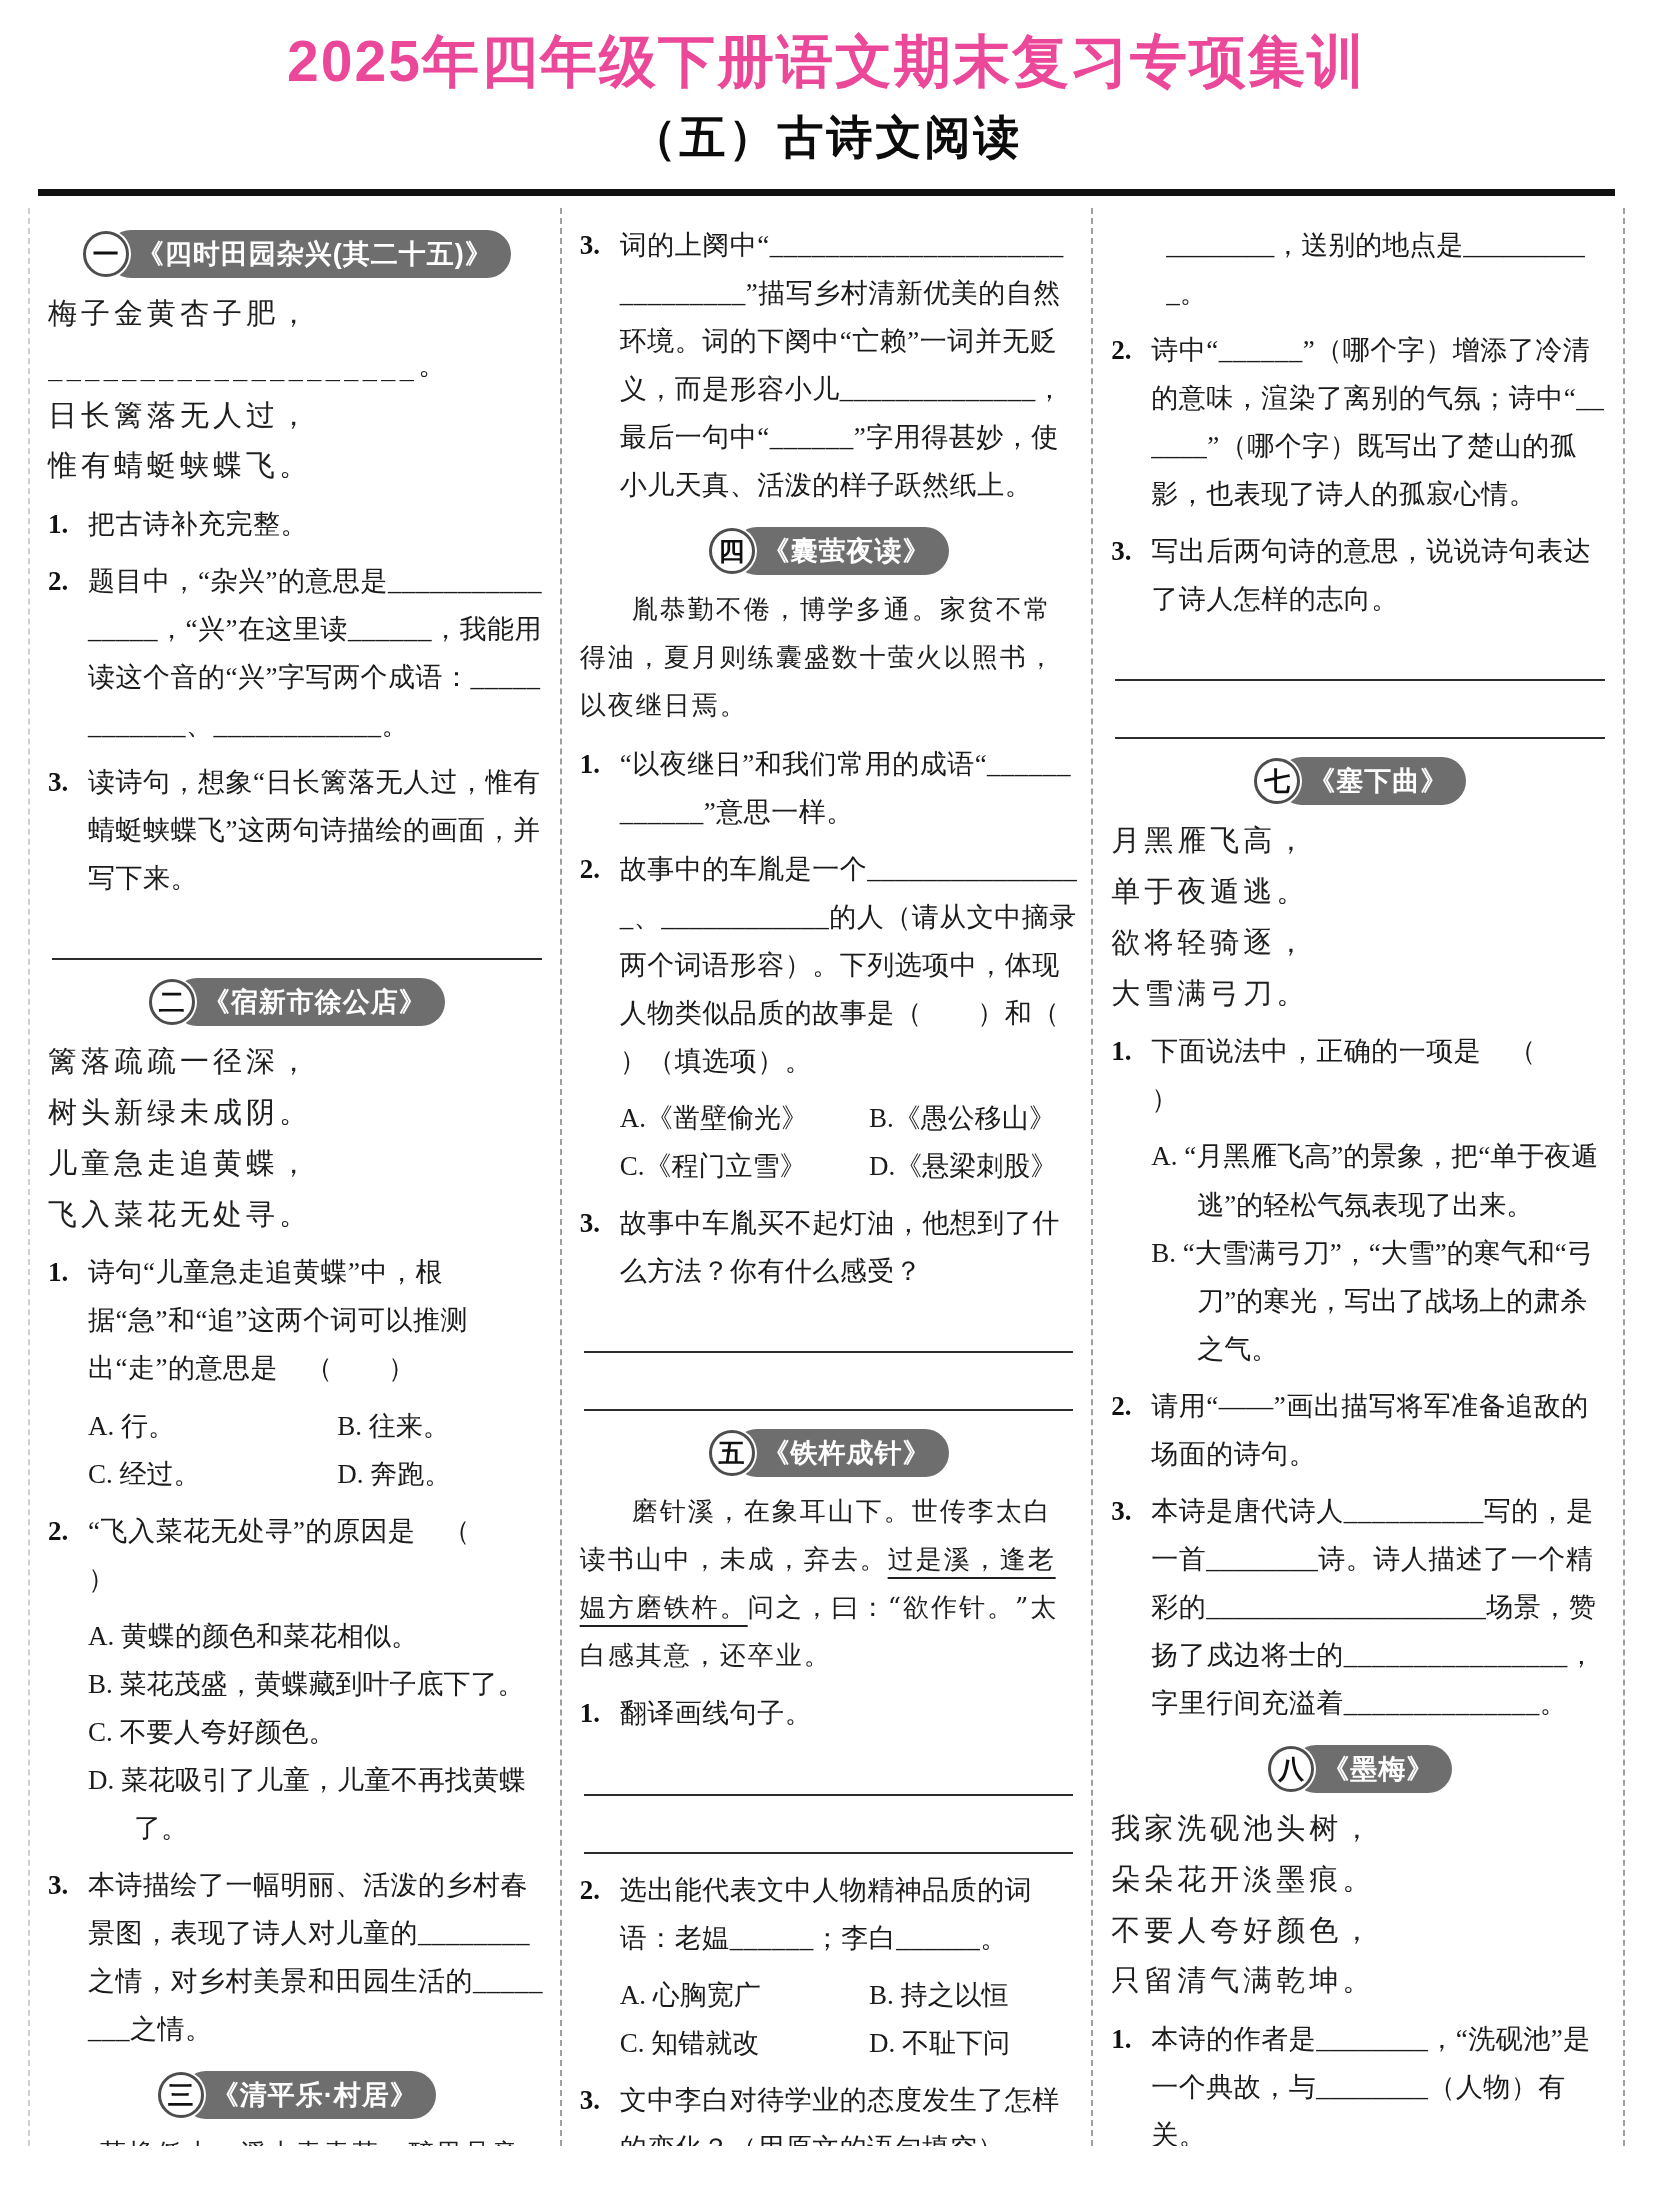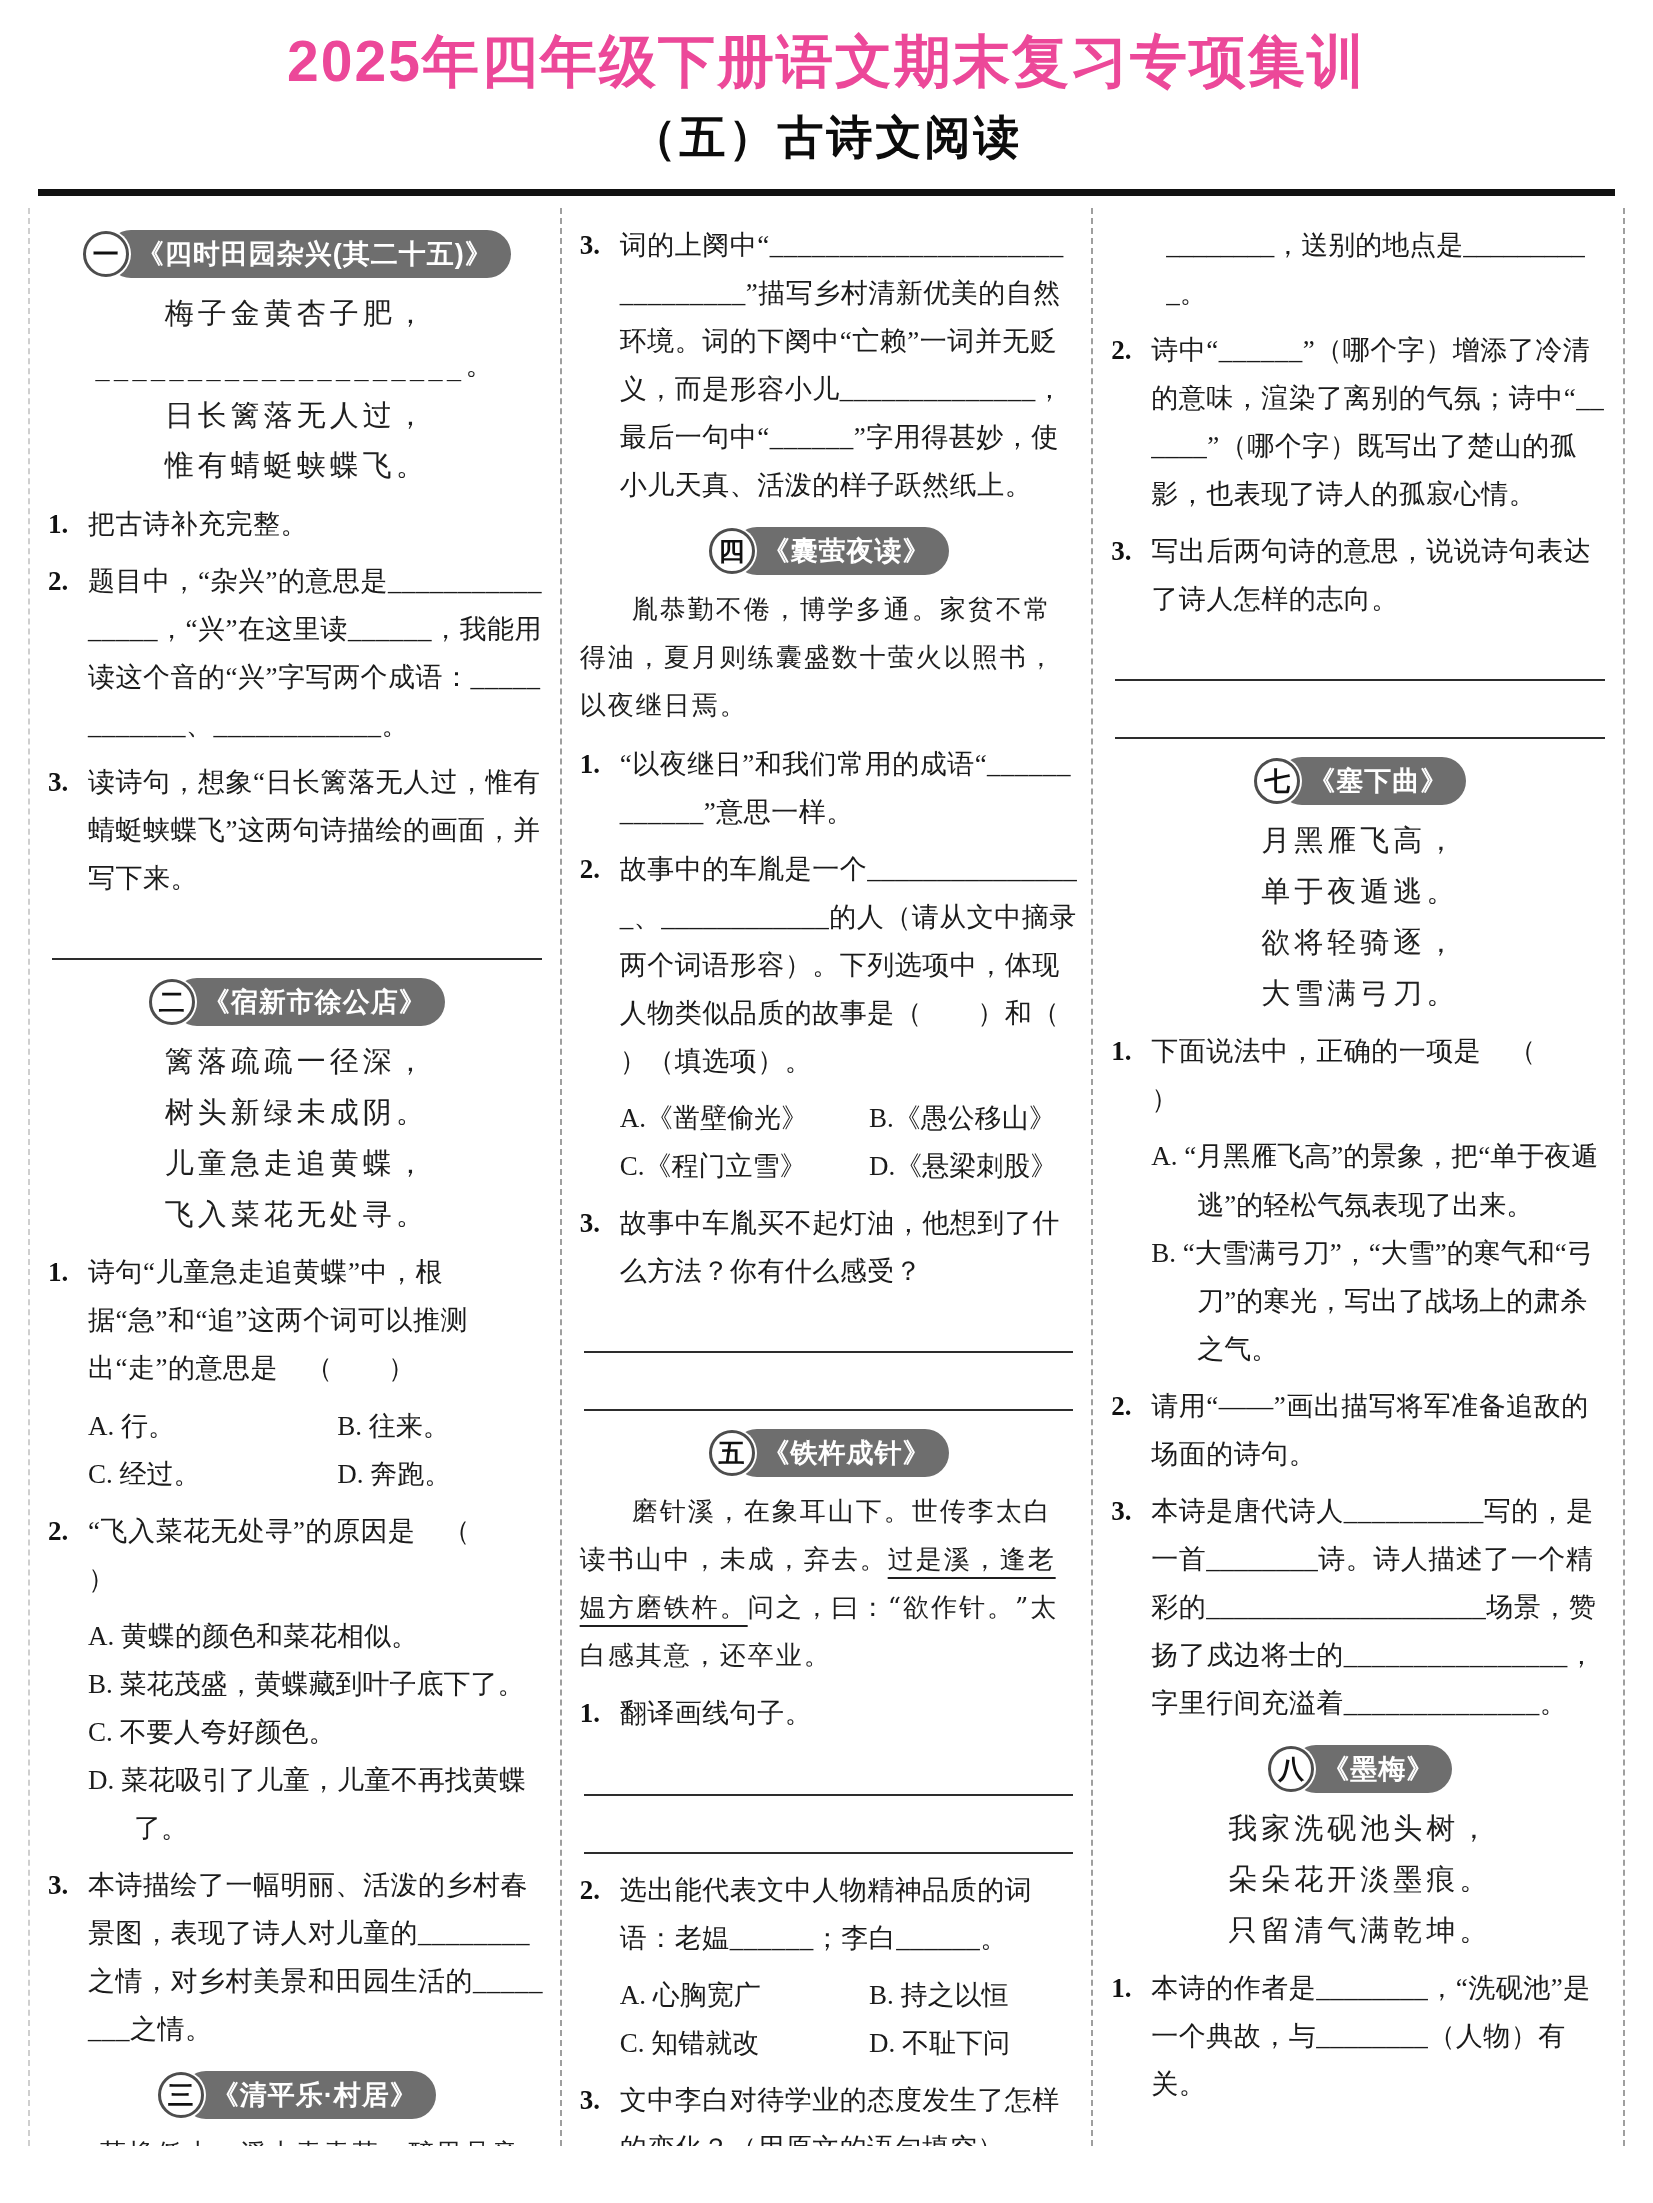--- a/index.html
+++ b/index.html
@@ -36,21 +36,21 @@
     font-size:26px;font-weight:bold;color:#101010;line-height:1;
     font-family:"Liberation Sans","DejaVu Sans",sans-serif;
   }
   .badge-pill{
     margin-left:-22px;background:#6e6e6e;color:#fff;border-radius:26px;
     padding:6px 18px 6px 30px;font-size:27px;font-weight:bold;letter-spacing:1px;white-space:nowrap;
     font-family:"Liberation Sans","DejaVu Sans",sans-serif;
   }
 
   .poem-line{
-    text-align:center;font-size:29px;letter-spacing:4px;line-height:1.75;color:#1f1f1f;
+    text-align:left;font-size:29px;letter-spacing:4px;line-height:1.75;color:#1f1f1f;
     font-family:"DejaVu Serif",serif;
   }
   .prose{
     font-size:26px;line-height:1.85;margin:6px 0 10px;text-indent:2em;letter-spacing:2px;color:#1f1f1f;
     font-family:"DejaVu Serif",serif;
   }
   .u{text-decoration:underline;text-decoration-thickness:2px;text-underline-offset:9px;}
 
   .q{display:flex;font-size:27px;line-height:1.78;margin:9px 0;}
   .qnum{flex:0 0 40px;font-weight:bold;color:#111;}
@@ -250,20 +250,21 @@
         <div class="sec-head">
           <span class="badge">
             <span class="badge-circle">
               <span class="badge-num">八</span>
             </span>
             <span class="badge-pill">《墨梅》</span>
           </span>
         </div>
         <div class="poem-line">我家洗砚池头树，</div>
         <div class="poem-line">朵朵花开淡墨痕。</div>
+        <div class="poem-line">不要人夸好颜色，</div>
         <div class="poem-line">只留清气满乾坤。</div>
         <div class="q">
           <span class="qnum">1.</span>
           <span class="qtext">本诗的作者是________，“洗砚池”是一个典故，与________（人物）有关。</span>
         </div>
       </section>
   </main>
 </div>
 
 </body></html>

